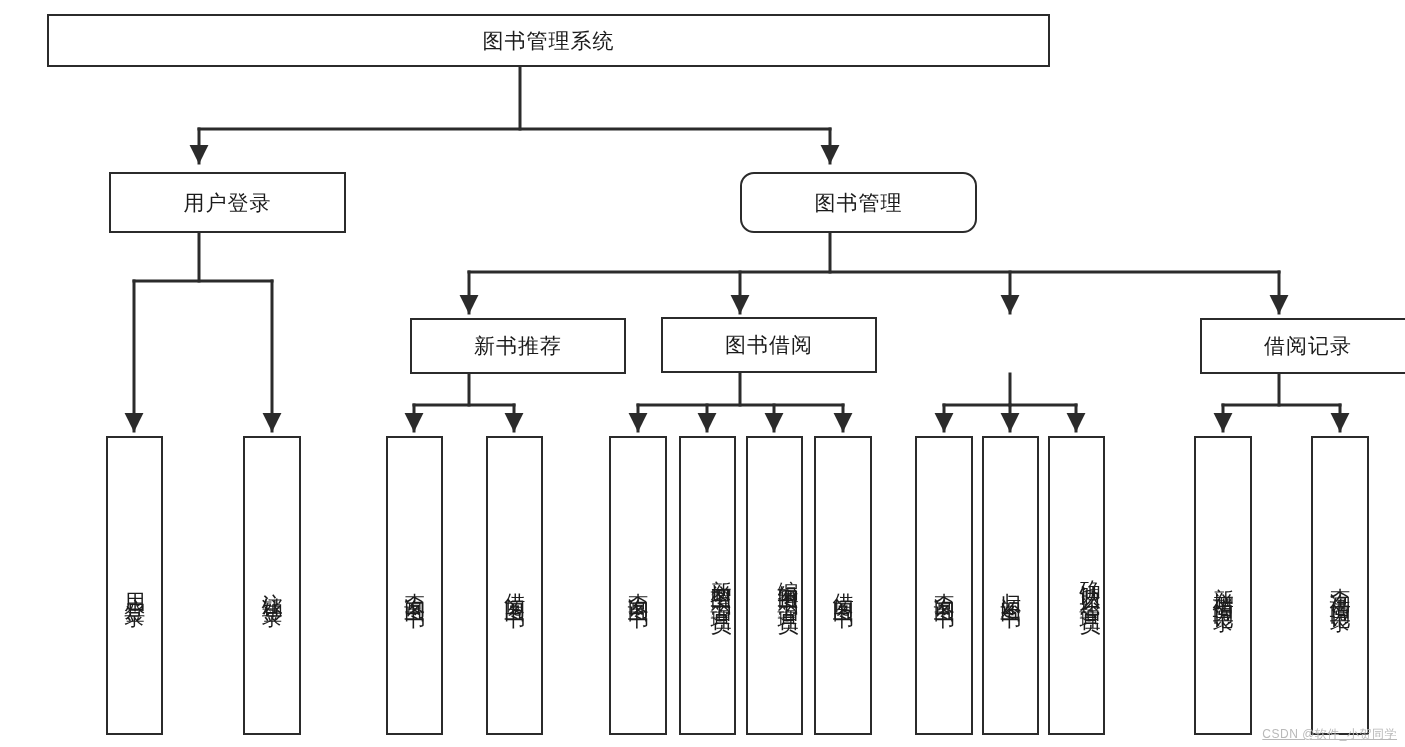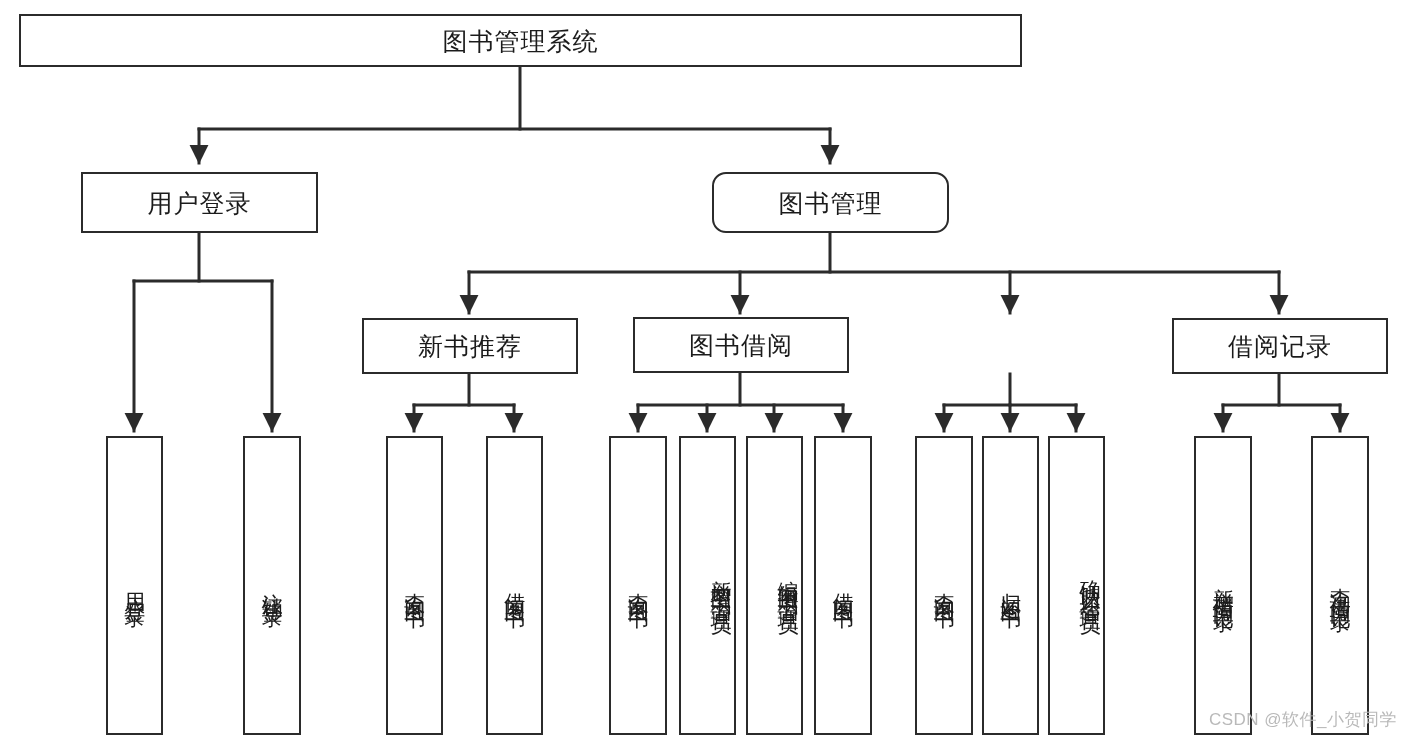--- a/index.html
+++ b/index.html
@@ -25,23 +25,24 @@
     position:absolute;
     box-sizing:border-box;
     background:#ffffff;
     border:2px solid #2b2b2b;
     display:flex;
     align-items:center;
     justify-content:center;
     color:#1b1b1b;
   }
   .node.horiz{
-    font-size:25px;
+    font-size:21px;
     letter-spacing:1px;
     line-height:1.2;
+    margin-left:28px;
   }
   .node.vert{
     writing-mode:vertical-rl;
     text-orientation:upright;
     font-size:21px;
     letter-spacing:5px;
     line-height:1.25;
     padding-top:6px;
     padding-bottom:6px;
     align-items:flex-start;
@@ -51,26 +52,27 @@
   .node.vert.center-v{
     align-items:center;
   }
   .node .lbl{
     display:block;
     white-space:pre-wrap;
   }
   #watermark{
     position:absolute;
     right:8px;
-    bottom:16px;
-    font-size:17px;
+    bottom:4px;
+    font-size:12px;
     color:#b9b9b9;
     letter-spacing:0.5px;
     white-space:nowrap;
     user-select:none;
+    text-decoration:underline;
   }
 </style>
 </head>
 <body>
 
 <div id="canvas">
 
   <svg id="wires" viewBox="0 0 1405 747">
     <defs>
       <marker id="arrow" viewBox="0 0 12 12" refX="10.5" refY="6" markerWidth="7" markerHeight="7" orient="auto-start-reverse">
@@ -126,21 +128,21 @@
   </div>
 
   <div class="node horiz" style="left:81px; top:172px; width:237px; height:61px;">
     <span class="lbl">用户登录</span>
   </div>
 
   <div class="node horiz" style="left:712px; top:172px; width:237px; height:61px;border-radius:14px;">
     <span class="lbl">图书管理</span>
   </div>
 
-  <div class="node horiz" style="left:362px; top:318px; width:216px; height:56px;">
+  <div class="node horiz" style="left:382px; top:318px; width:216px; height:56px;">
     <span class="lbl">新书推荐</span>
   </div>
 
   <div class="node horiz" style="left:633px; top:317px; width:216px; height:56px;">
     <span class="lbl">图书借阅</span>
   </div>
 
 
   <div class="node horiz" style="left:1172px; top:318px; width:216px; height:56px;">
     <span class="lbl">借阅记录</span>

